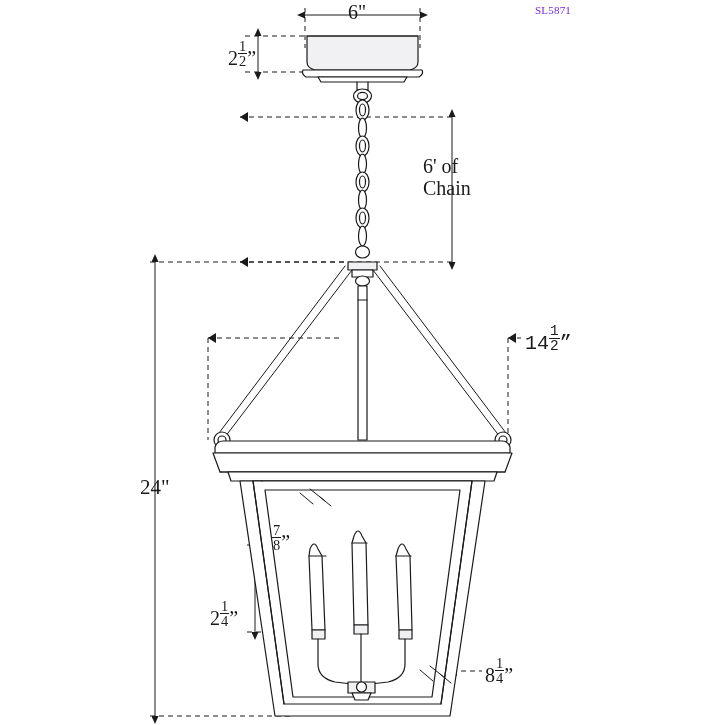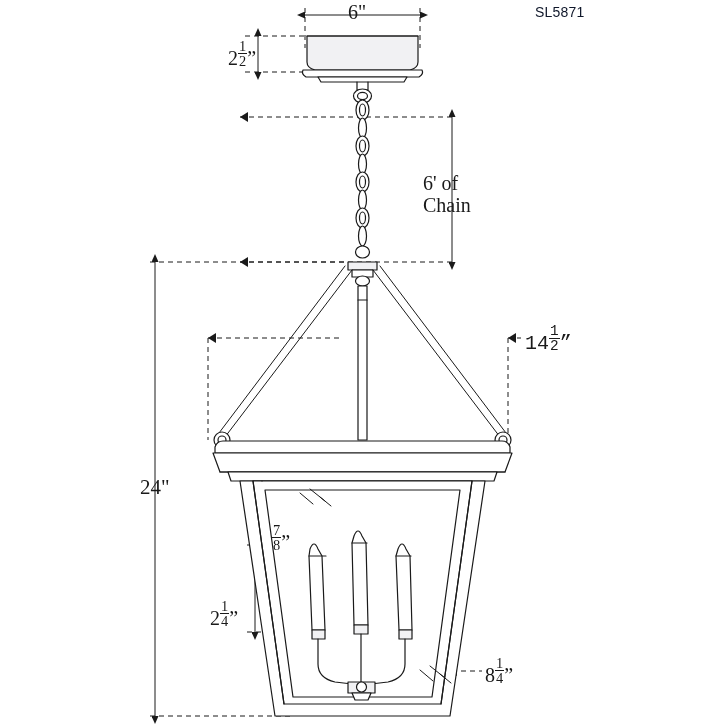--- a/index.html
+++ b/index.html
@@ -23,23 +23,23 @@
     top: 0;
   }
   .label {
     position: absolute;
     color: #1a1a1a;
     font-family: "Liberation Serif", serif;
     white-space: nowrap;
     line-height: 1.05;
   }
   .sku {
-    color: #0f172a;
-    font-size: 14px;
-    font-family: Liberation Sans, sans-serif;
+    color: #6d28d9;
+    font-size: 11px;
+    font-family: Liberation Serif, serif;
     letter-spacing: 0.2px;
   }
   .dim {
     font-size: 20px;
   }
   .dim-big {
     font-size: 21px;
   }
   .frac {
     display: inline-block;
@@ -211,21 +211,21 @@
   <div class="label sku" style="left:535px; top:5px;">SL5871</div>
 
   <div class="label dim" style="left:348px; top:2px;">
     <span>6"</span>
   </div>
 
   <div class="label dim" style="left:228px; top:38px;">
     <span>2</span><span class="frac"><span class="num">1</span><span class="den">2</span></span>”
   </div>
 
-  <div class="label dim two-line" style="left:423px; top:172px;">
+  <div class="label dim two-line" style="left:423px; top:155px;">
     <div>6' of</div>
     <div>Chain</div>
   </div>
 
   <div class="label dim" style="left:525px; top:323px;font-family:Liberation Mono, monospace;">
     <span>14</span><span class="frac"><span class="num">1</span><span class="den">2</span></span>”
   </div>
 
   <div class="label dim-big" style="left:140px; top:476px;">
     <span>24"</span>

